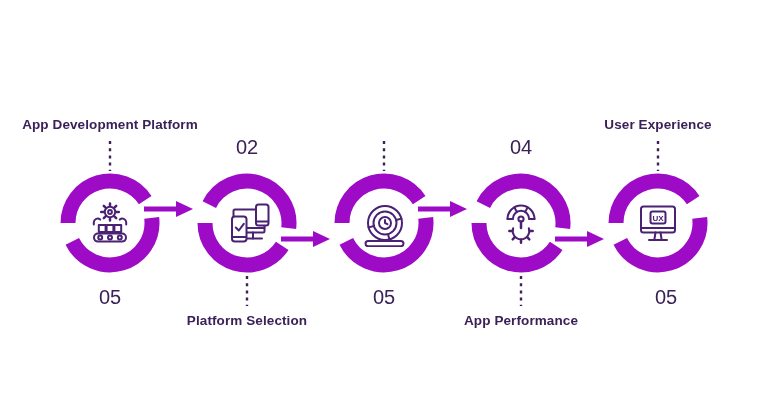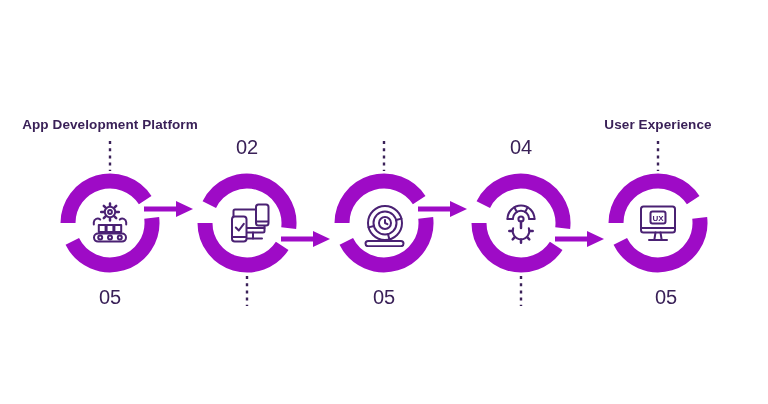--- a/index.html
+++ b/index.html
@@ -75,20 +75,21 @@
       <rect x="12.8" y="26" width="6.8" height="7"></rect>
       <rect x="20.6" y="26" width="6.8" height="7"></rect>
       <rect x="28.4" y="26" width="6.8" height="7"></rect>
       <rect x="8" y="34.6" width="32" height="8" rx="4"></rect>
       <circle cx="14.2" cy="38.6" r="2"></circle>
       <circle cx="24" cy="38.6" r="2"></circle>
       <circle cx="33.8" cy="38.6" r="2"></circle>
     </g>
   </svg>
 
+  <div class="step-label label-bottom c1">Platform Selection</div>
   <div class="step-number num-top c1">02</div>
   <svg class="icon-svg c1" viewBox="0 0 48 48">
     <g class="ink">
       <rect x="10.5" y="10.5" width="31" height="23" rx="1.5"></rect>
       <line x1="10.5" y1="29" x2="41.5" y2="29"></line>
       <line x1="30" y1="33.5" x2="30" y2="39.5"></line>
       <line x1="22" y1="39.5" x2="39" y2="39.5"></line>
       <rect x="33" y="5.5" width="12.5" height="21" rx="2.5" fill="#ffffff"></rect>
       <line x1="33.8" y1="22.5" x2="44.8" y2="22.5"></line>
       <rect x="9" y="17.5" width="14.5" height="25" rx="2.8" fill="#ffffff"></rect>
@@ -102,20 +103,21 @@
     <g class="ink">
       <circle cx="25" cy="24" r="17"></circle>
       <circle cx="25" cy="24" r="11.5"></circle>
       <circle cx="25" cy="24" r="6"></circle>
       <path d="M25 21v3l2.4 1.2"></path>
       <path d="M13.9 27L8.6 28.4M36.1 21l5.3-1.4M28 35.1l1.4 5.3"></path>
       <rect x="5.5" y="42" width="38" height="5.2" rx="2.6"></rect>
     </g>
   </svg>
 
+  <div class="step-label label-bottom c3">App Performance</div>
   <div class="step-number num-top c3">04</div>
   <svg class="icon-svg c3" viewBox="0 0 48 48">
     <g class="ink">
       <path d="M31.8 29.2A8.3 8.3 0 1 1 16.2 29.2"></path>
       <path class="thick" d="M32.7 32h3M30.2 38.2l2.1 2.1M24 40.7v3M17.8 38.2l-2.1 2.1M15.3 32h-3"></path>
       <path d="M10.5 20a13.5 13.5 0 0 1 27 0"></path>
       <path d="M15.8 20a8.2 8.2 0 0 1 16.4 0"></path>
       <path d="M10.5 20h5.3M32.2 20h5.3"></path>
       <path d="M19.9 12.9l-2.6-4.6M28.1 12.9l2.6-4.6"></path>
       <circle cx="24" cy="20" r="2.6"></circle>

